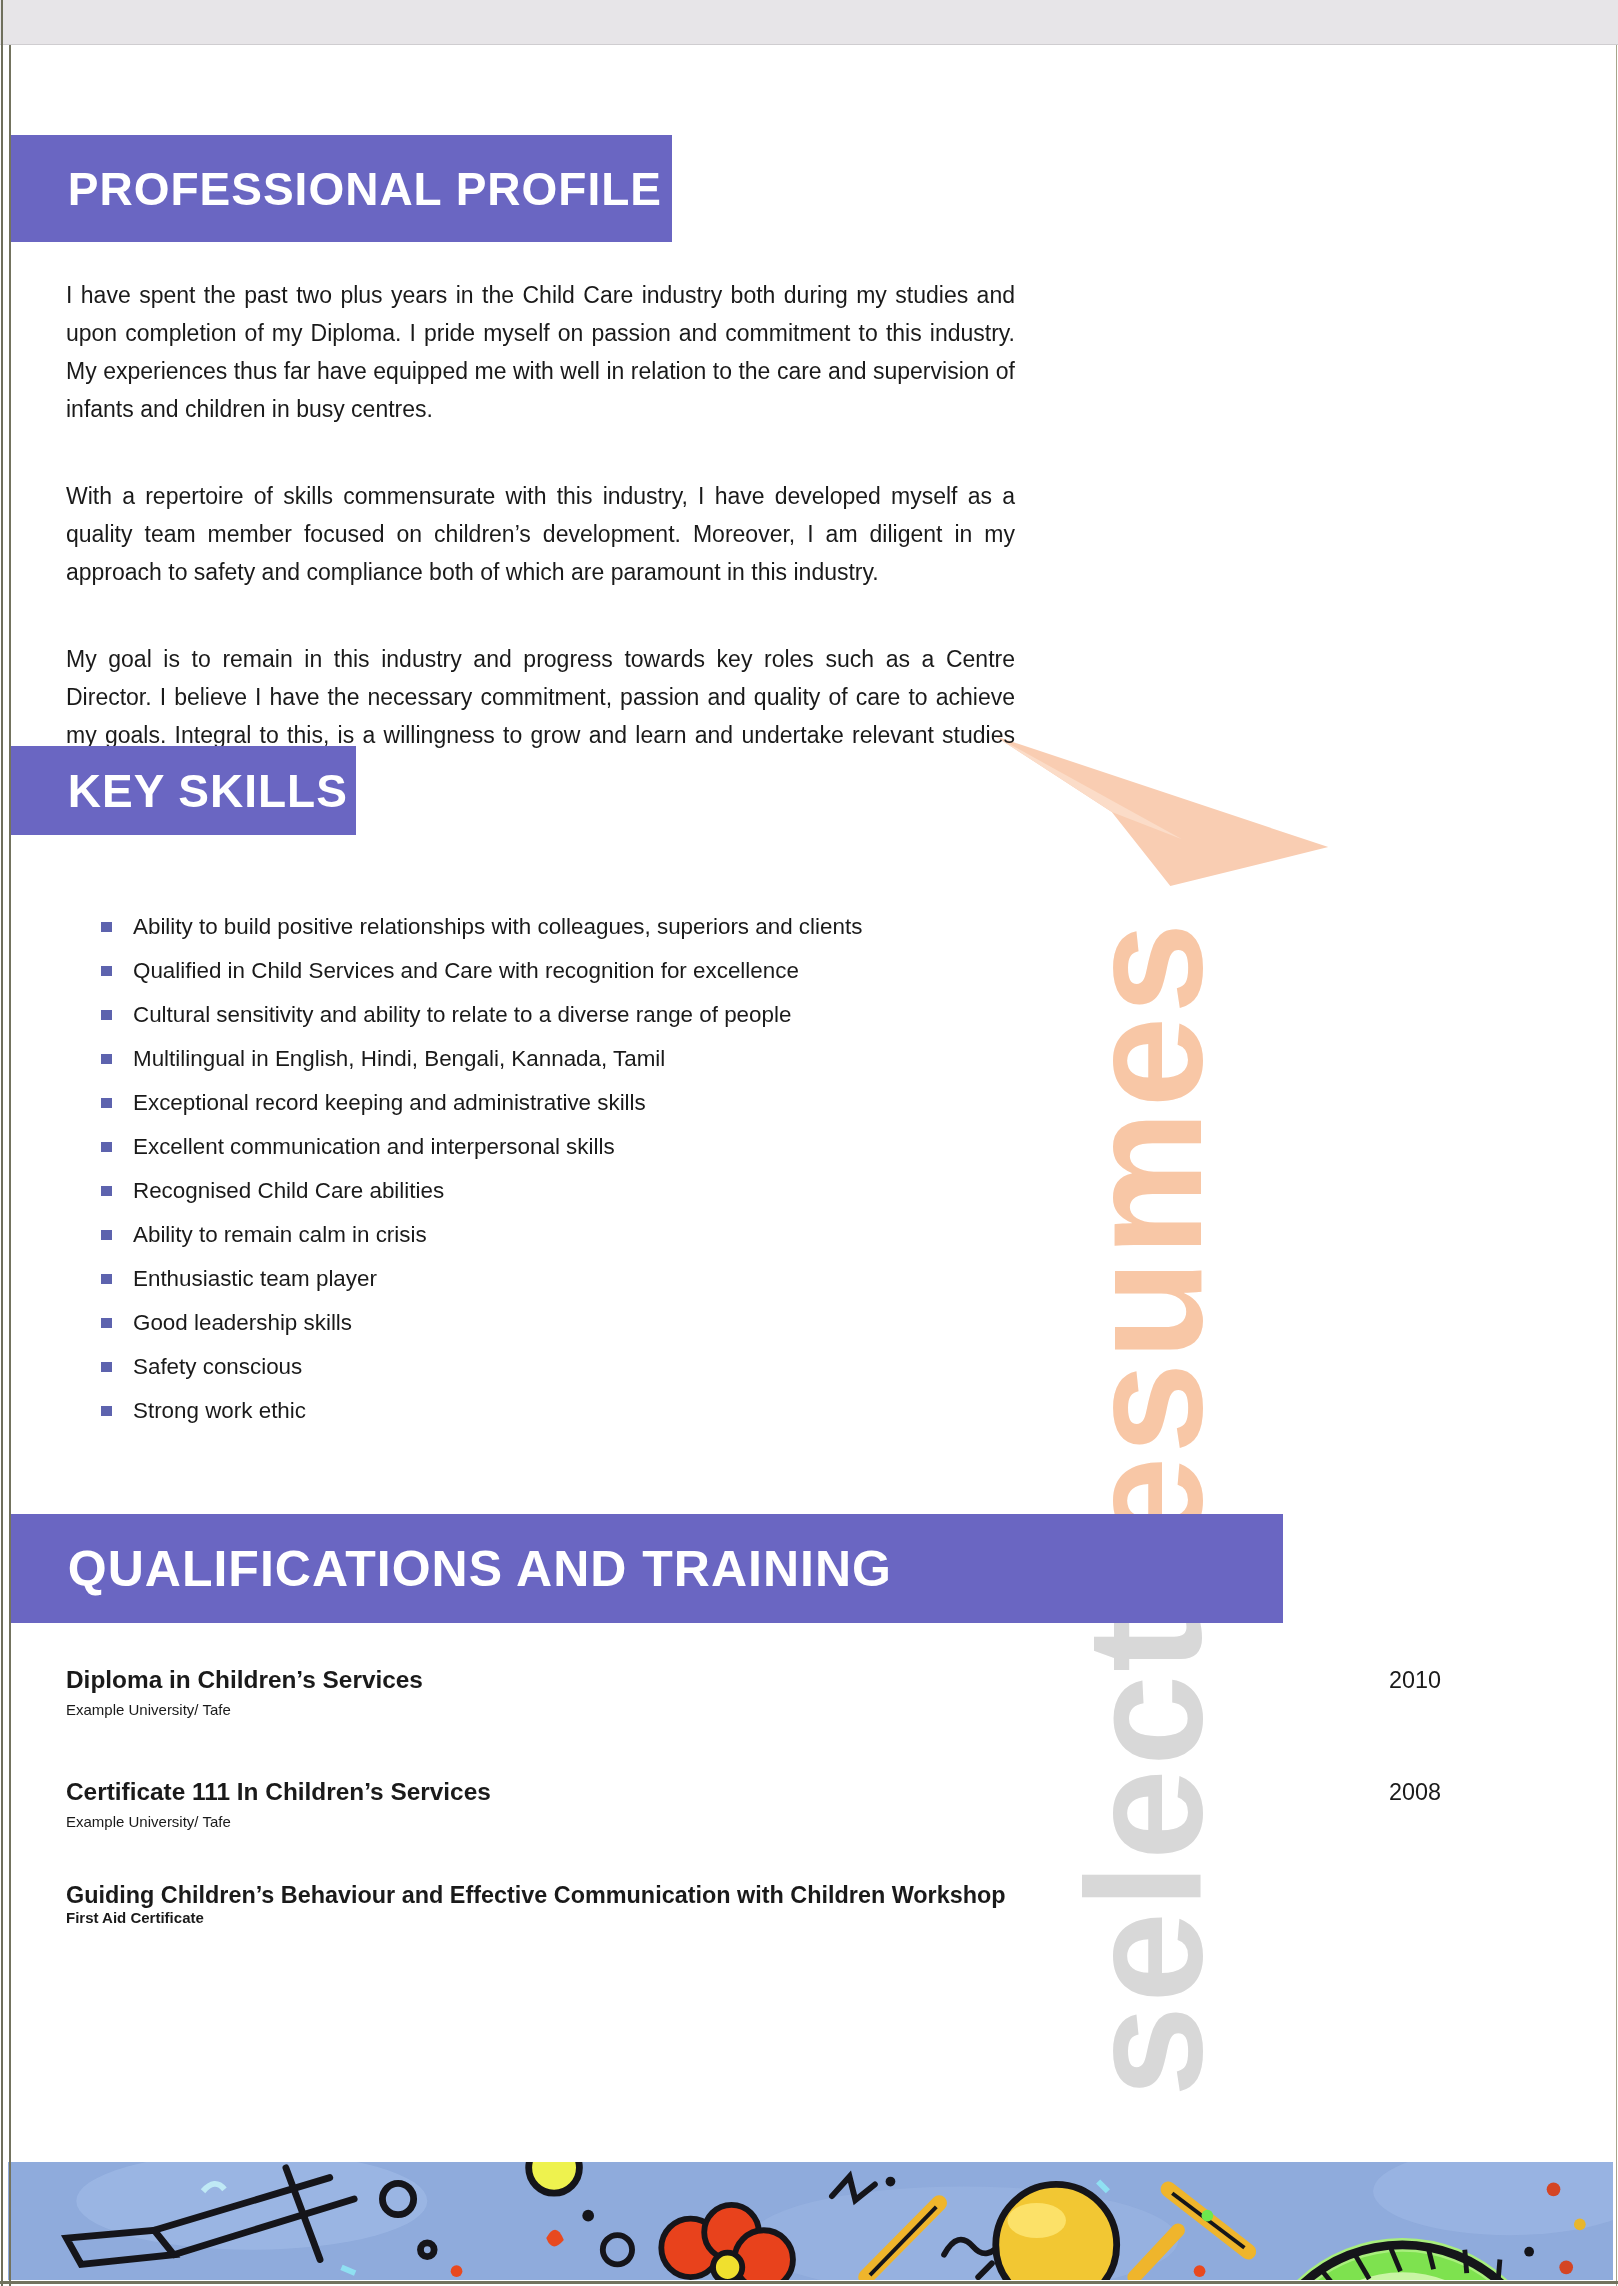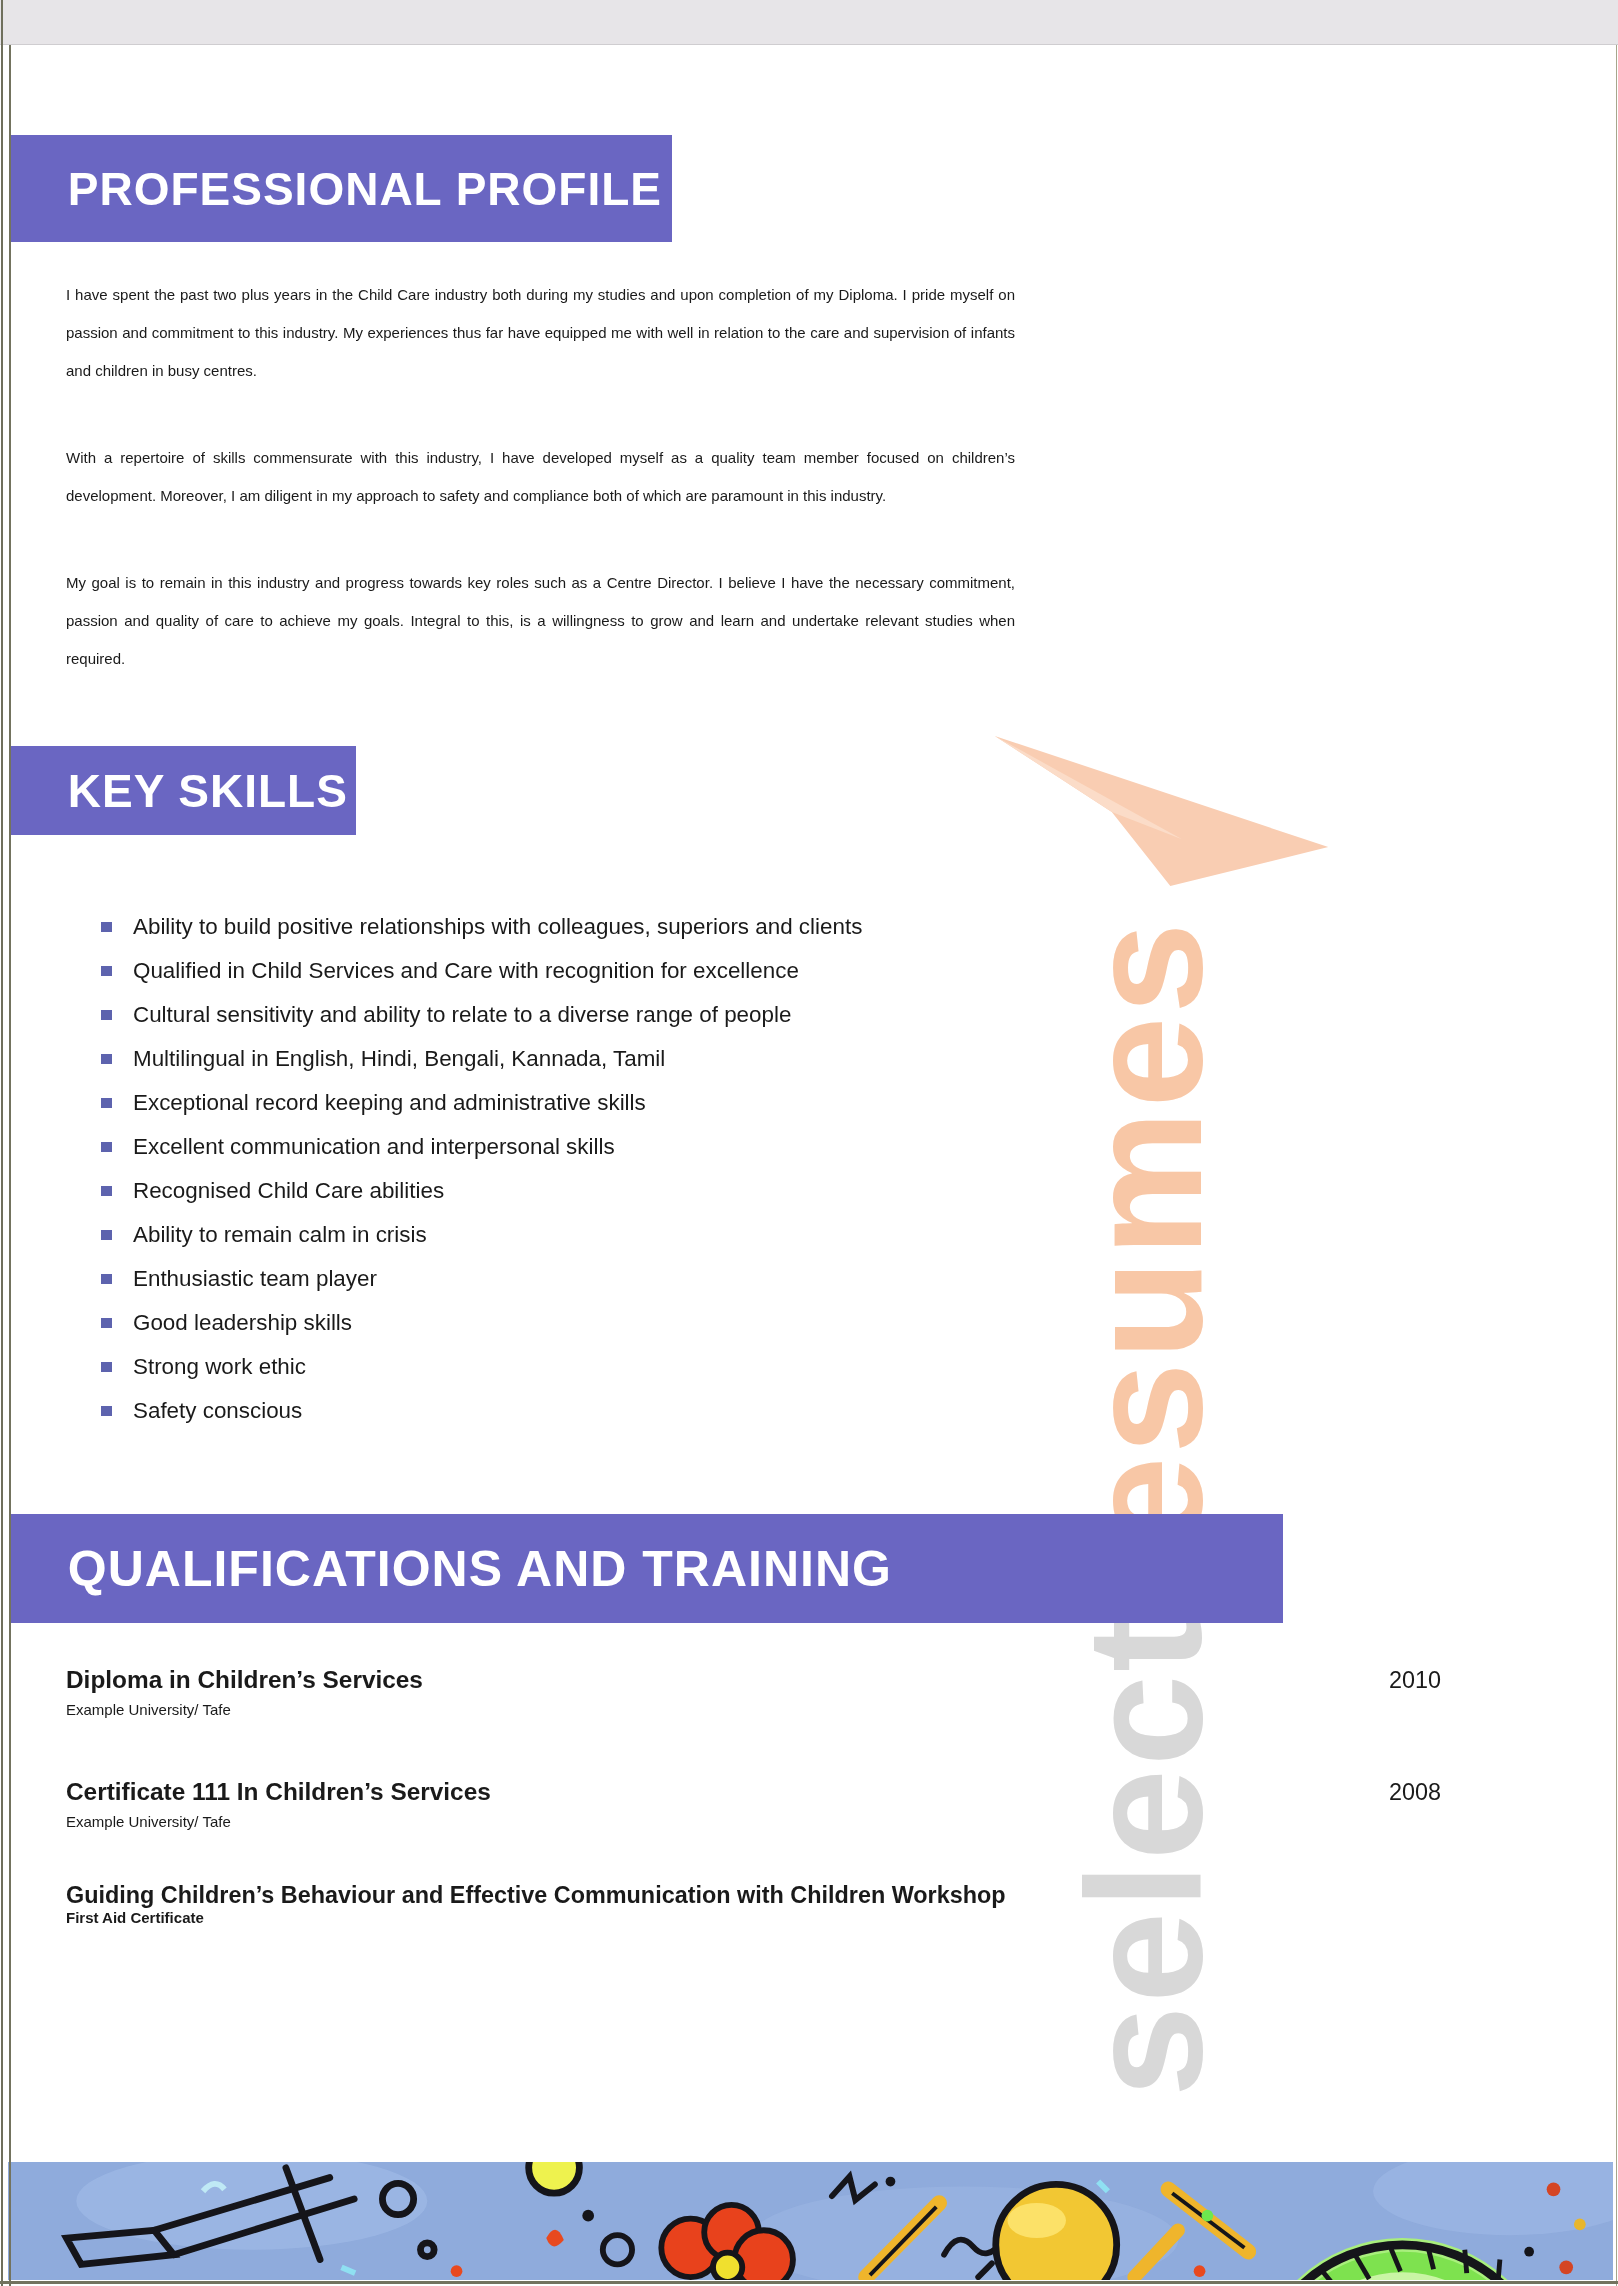--- a/index.html
+++ b/index.html
@@ -38,21 +38,21 @@
     display:flex; align-items:center; padding-left:59px;
     letter-spacing:1px;
     text-align:center;
   }
   .bar-profile { top:135px; width:663px;  height:107px; font-size:46px; }
   .bar-skills  { top:746px; width:347px;  height:89px; font-size:46px; }
   .bar-qual    { top:1514px; width:1274px; height:109px; font-size:50px; }
 
   .profile-text {
     position:absolute; left:66px; top:276px; width:949px; z-index:2;
-    font-size:15px; line-height:38px; text-align:justify;
+    font-size:23px; line-height:38px; text-align:justify;
   }
   .profile-text p { margin-bottom:49px; }
 
   .skills { position:absolute; left:101px; top:905px; width:1024px; z-index:2; list-style:none; }
   .skills li {
     position:relative; padding-left:32px; font-size:22.4px; line-height:44px;
   }
   .skills li::before {
     content:""; position:absolute; left:0; top:16.6px; width:10.7px; height:10.7px;
     background:#5d63ae;
@@ -102,22 +102,22 @@
   <li>Ability to build positive relationships with colleagues, superiors and clients</li>
   <li>Qualified in Child Services and Care with recognition for excellence</li>
   <li>Cultural sensitivity and ability to relate to a diverse range of people</li>
   <li>Multilingual in English, Hindi, Bengali, Kannada, Tamil</li>
   <li>Exceptional record keeping and administrative skills</li>
   <li>Excellent communication and interpersonal skills</li>
   <li>Recognised Child Care abilities</li>
   <li>Ability to remain calm in crisis</li>
   <li>Enthusiastic team player</li>
   <li>Good leadership skills</li>
+  <li>Safety conscious</li>
   <li>Strong work ethic</li>
-  <li>Safety conscious</li>
 </ul>
 
 <div class="bar bar-qual">
   <span>QUALIFICATIONS AND TRAINING</span>
 </div>
 <div class="qual">
   <div class="qual-entry">
     <div class="qual-row">
       <span class="qual-name">Diploma in Children’s Services</span>
       <span class="qual-year">2010</span>

